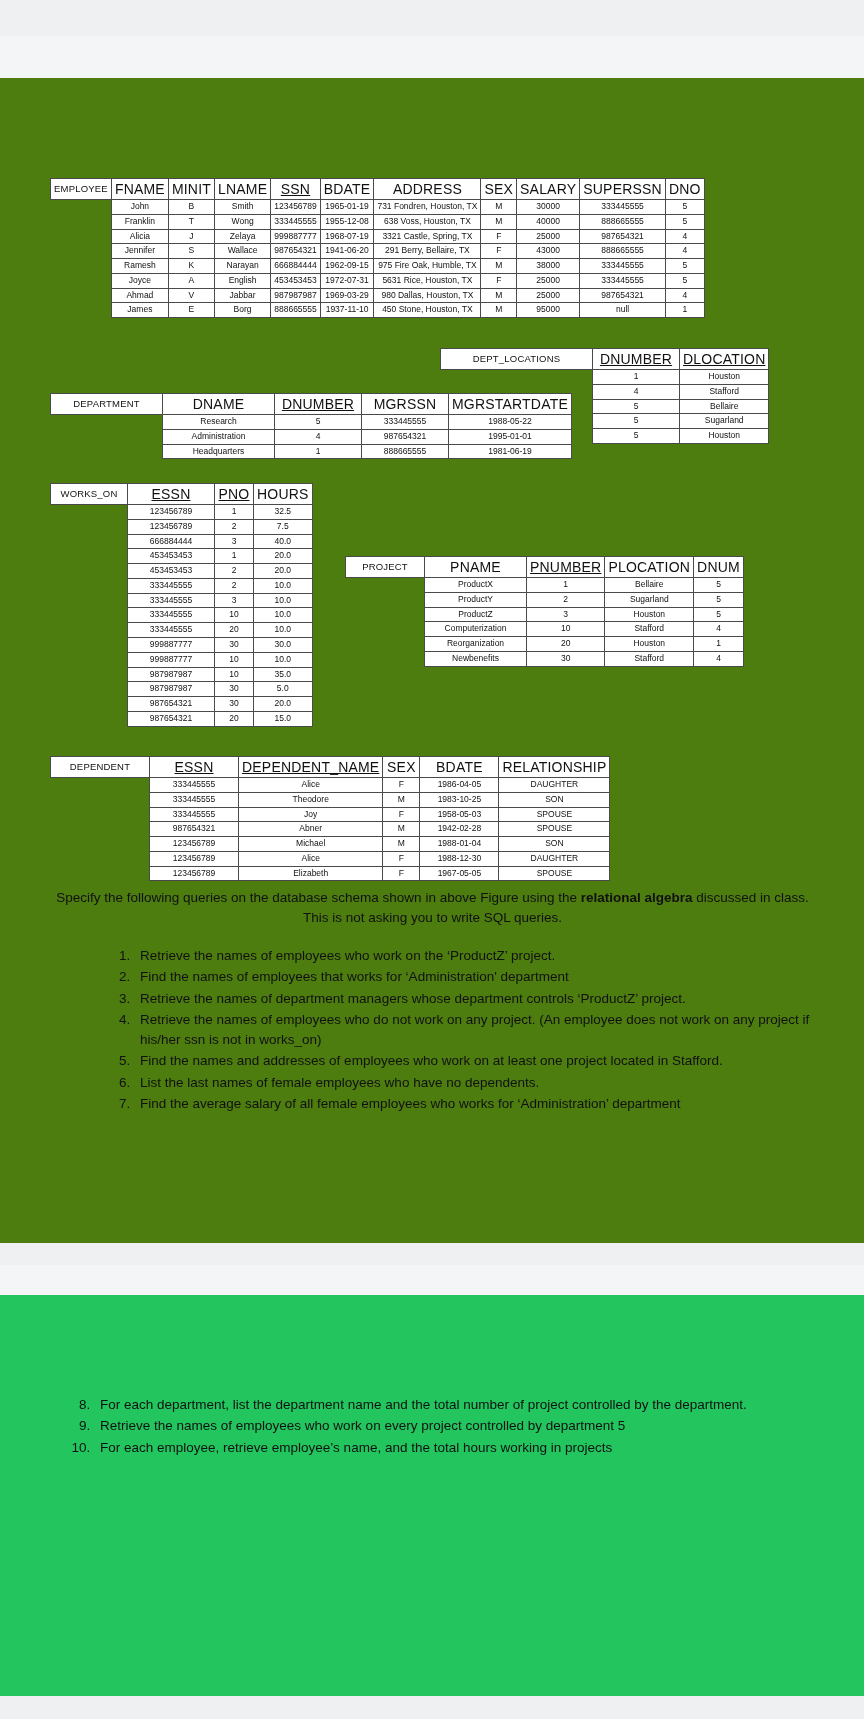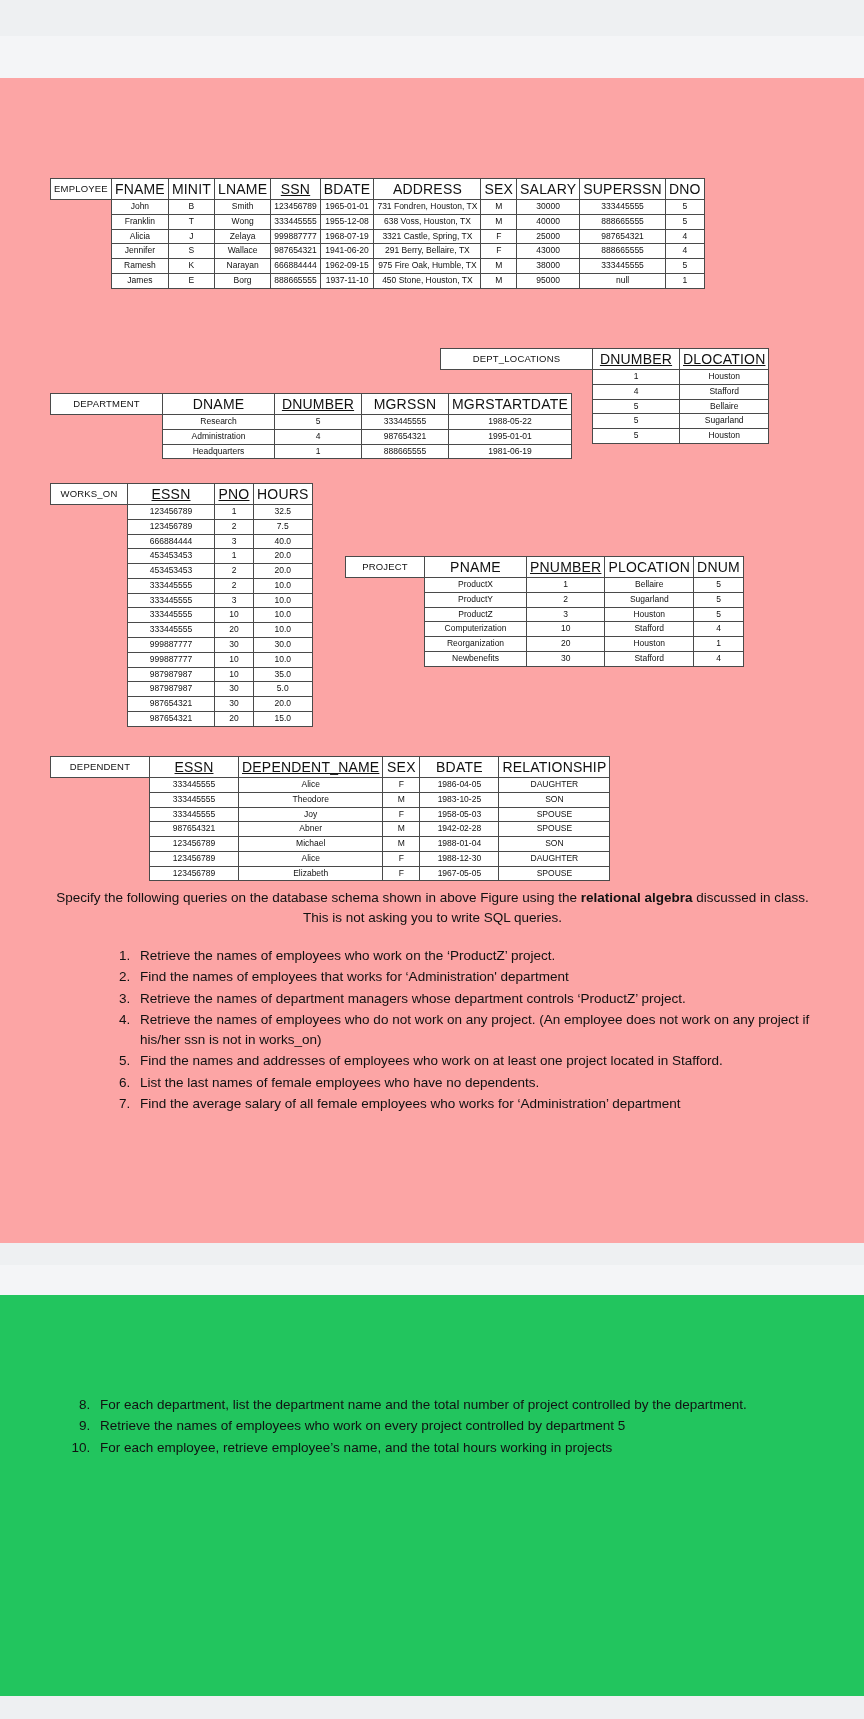--- a/index.html
+++ b/index.html
@@ -32,21 +32,21 @@
   .band.mid      { top: 1243px; height: 22px; }
   .band.mid2     { top: 1265px; height: 30px; background:#f4f5f7; }
   .band.bottom   { top: 1696px; height: 23px; }
 
   .sheet {
     position: absolute;
     left: 0;
     top: 78px;
     width: 864px;
     height: 1165px;
-    background: #fca5a5;
+    background: #4d7c0f;
   }
   .sheet2 {
     position: absolute;
     left: 0;
     top: 1295px;
     width: 864px;
     height: 401px;
     background: #22c55e;
   }
 
@@ -132,21 +132,21 @@
           <th>DNO</th>
         </tr>
       </thead>
       <tbody>
           <tr>
             <td class="blank">&nbsp;</td>
             <td>John</td>
             <td>B</td>
             <td>Smith</td>
             <td>123456789</td>
-            <td>1965-01-01</td>
+            <td>1965-01-19</td>
             <td class="addr">731 Fondren, Houston, TX</td>
             <td>M</td>
             <td>30000</td>
             <td>333445555</td>
             <td>5</td>
           </tr>
           <tr>
             <td class="blank">&nbsp;</td>
             <td>Franklin</td>
             <td>T</td>
@@ -190,20 +190,46 @@
             <td>Ramesh</td>
             <td>K</td>
             <td>Narayan</td>
             <td>666884444</td>
             <td>1962-09-15</td>
             <td class="addr">975 Fire Oak, Humble, TX</td>
             <td>M</td>
             <td>38000</td>
             <td>333445555</td>
             <td>5</td>
+          </tr>
+          <tr>
+            <td class="blank">&nbsp;</td>
+            <td>Joyce</td>
+            <td>A</td>
+            <td>English</td>
+            <td>453453453</td>
+            <td>1972-07-31</td>
+            <td class="addr">5631 Rice, Houston, TX</td>
+            <td>F</td>
+            <td>25000</td>
+            <td>333445555</td>
+            <td>5</td>
+          </tr>
+          <tr>
+            <td class="blank">&nbsp;</td>
+            <td>Ahmad</td>
+            <td>V</td>
+            <td>Jabbar</td>
+            <td>987987987</td>
+            <td>1969-03-29</td>
+            <td class="addr">980 Dallas, Houston, TX</td>
+            <td>M</td>
+            <td>25000</td>
+            <td>987654321</td>
+            <td>4</td>
           </tr>
           <tr>
             <td class="blank">&nbsp;</td>
             <td>James</td>
             <td>E</td>
             <td>Borg</td>
             <td>888665555</td>
             <td>1937-11-10</td>
             <td class="addr">450 Stone, Houston, TX</td>
             <td>M</td>

